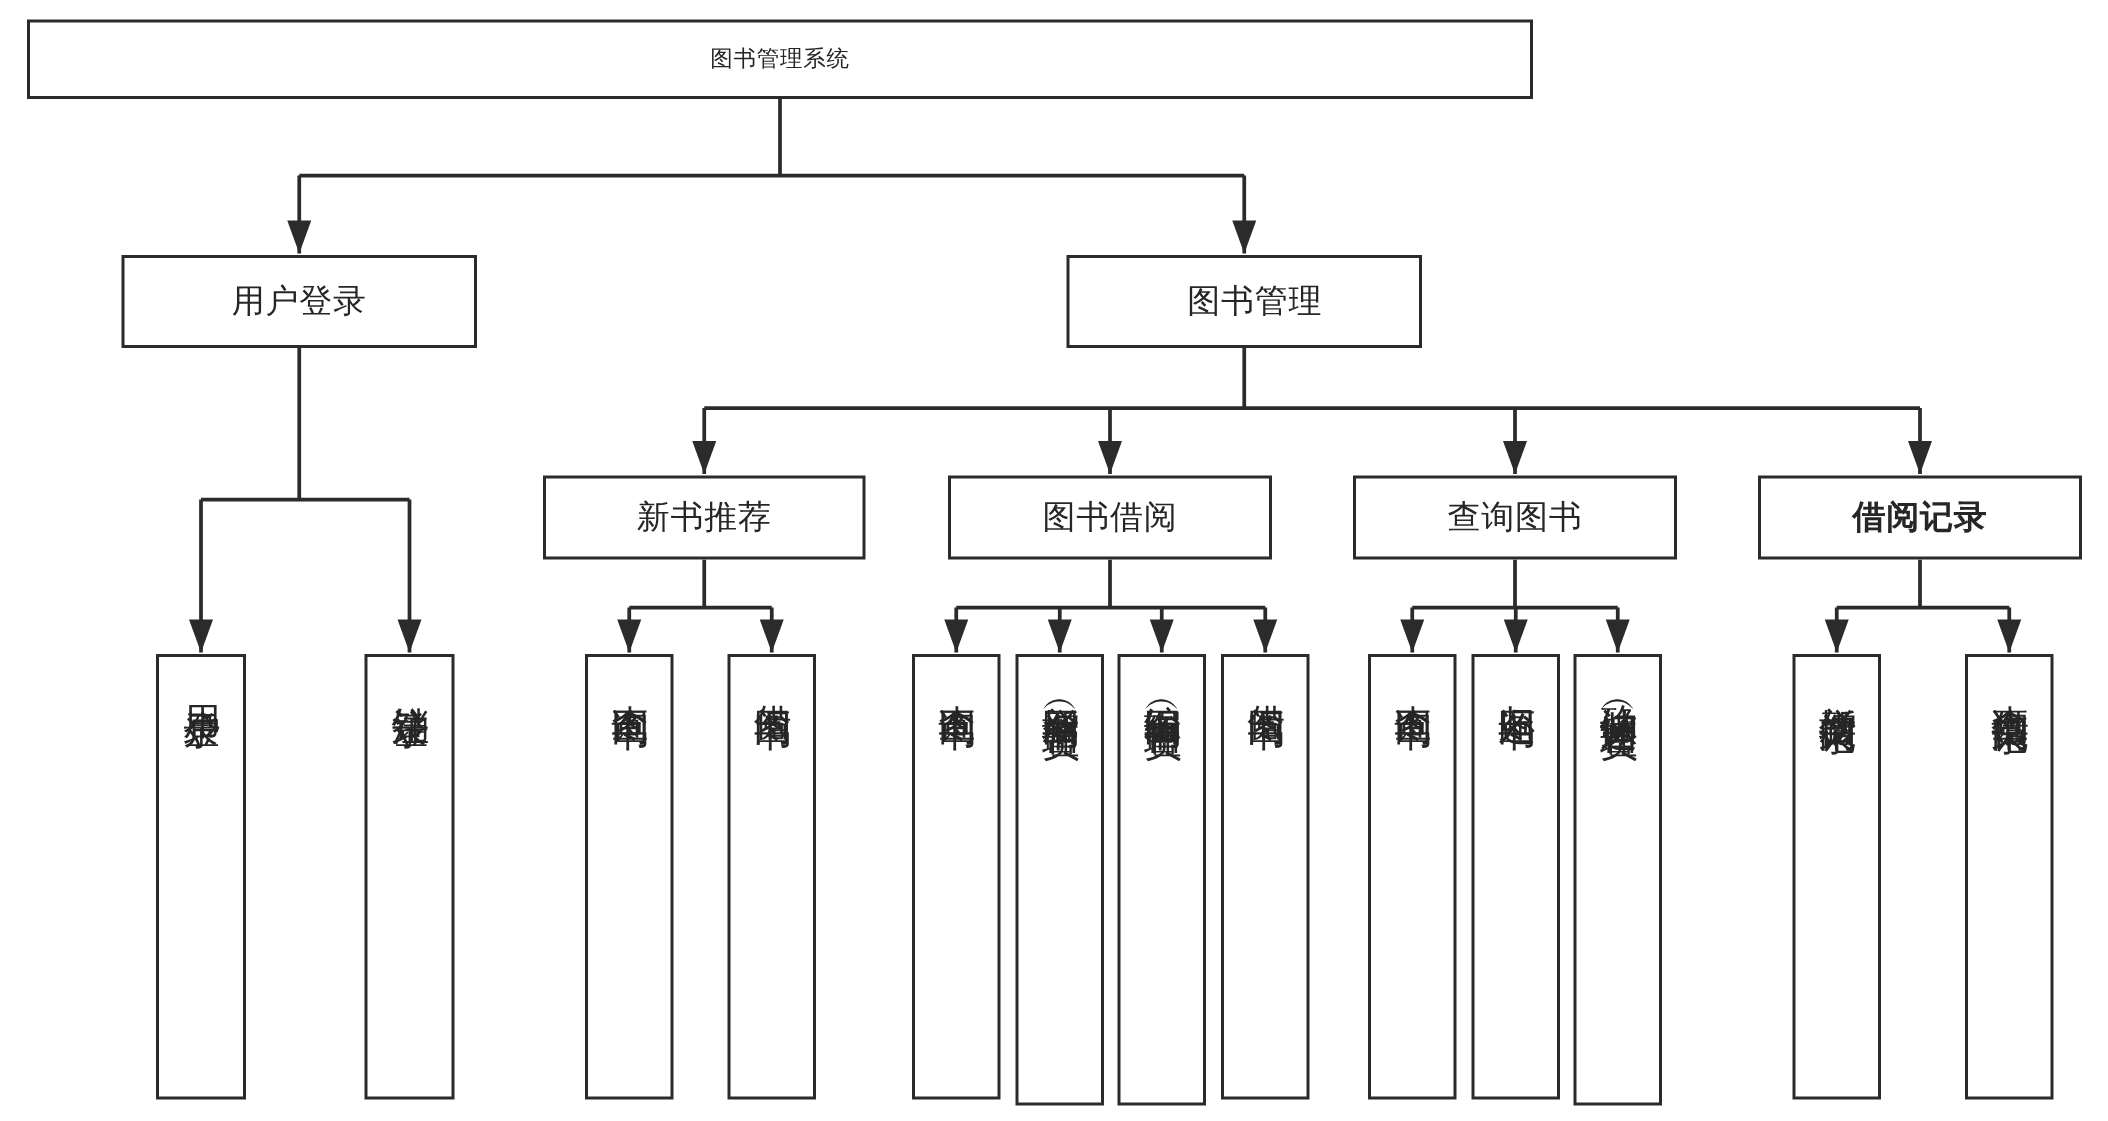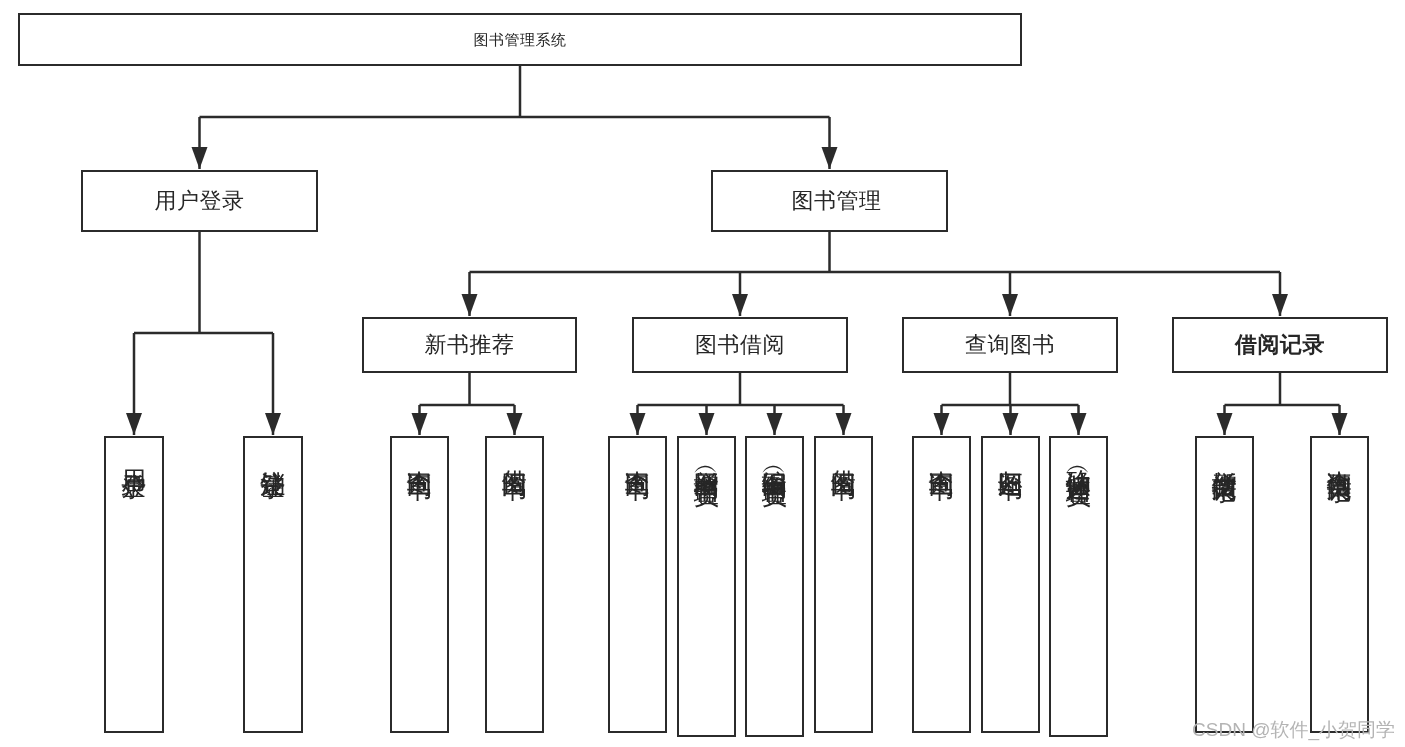--- a/index.html
+++ b/index.html
@@ -182,14 +182,13 @@
       <div class="node vert" style="left: 1049px; top: 436px; width: 59px; height: 301px;">
         <span class="node-label">确认归还（管理员）</span>
       </div>
       <div class="node vert" style="left: 1195px; top: 436px; width: 59px; height: 297px;">
         <span class="node-label">新增借阅记录</span>
       </div>
       <div class="node vert" style="left: 1310px; top: 436px; width: 59px; height: 297px;">
         <span class="node-label">查询借阅记录</span>
       </div>
     </div>
-  <div class="watermark">CSDN @软件_小贺同学</div>
 </div>
 
 </body></html>

